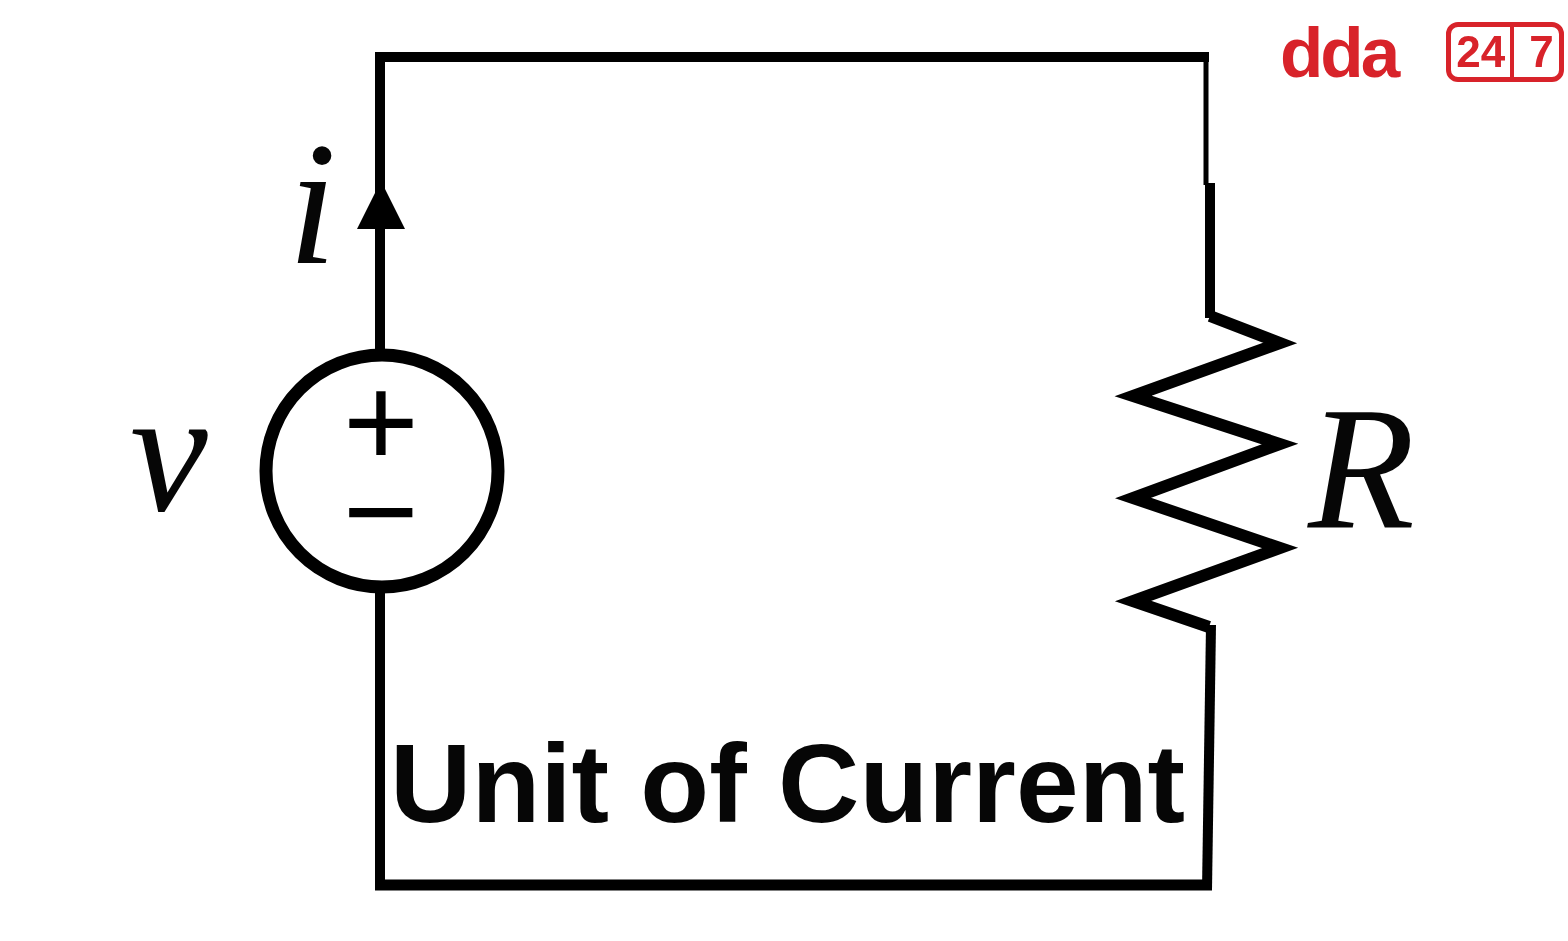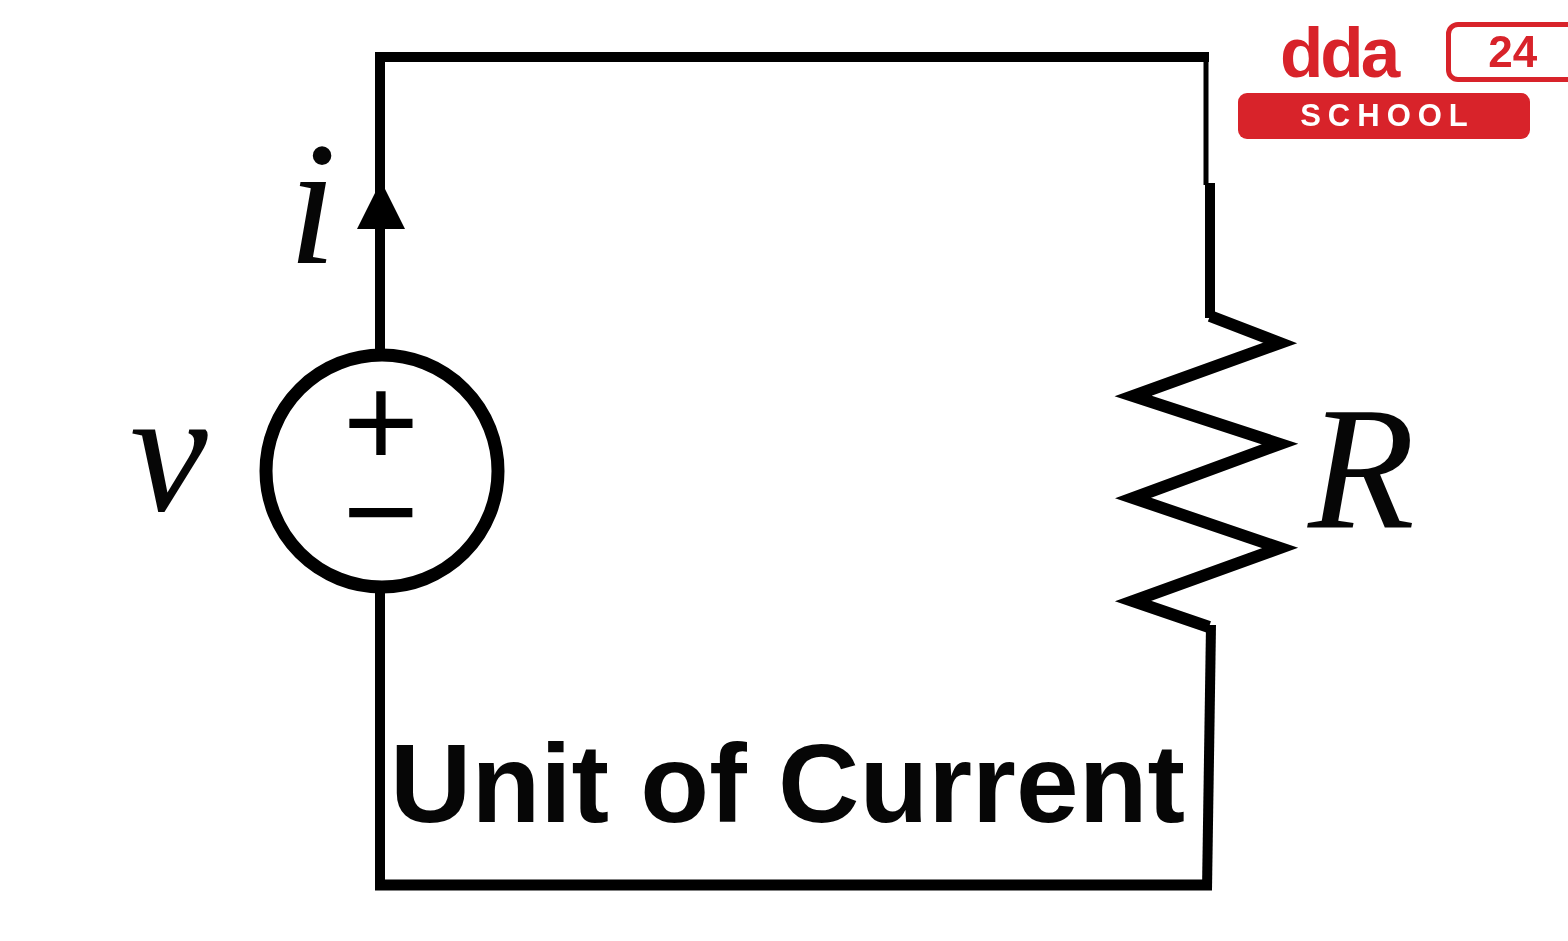--- a/index.html
+++ b/index.html
@@ -20,21 +20,21 @@
   .arrow-a { width:48px; height:56px; display:block; }
   .brand-rest {
     color:#d8232a; font-weight:bold; font-size:71px; line-height:1;
     letter-spacing:-3px; margin-left:2px;
   }
   .badge {
     margin-left:9px; display:flex; align-items:stretch;
     border:5px solid #d8232a; border-radius:12px; height:50px;
     color:#d8232a; font-weight:bold; font-size:44px;
   }
-  .badge span { display:flex; align-items:center; padding:0 5px;margin-left:32px; }
+  .badge span { display:flex; align-items:center; padding:0 5px; }
   .badge-div { width:0; border-left:4px solid #d8232a; }
   .logo-banner {
     margin-top:9px; width:292px; height:46px; background:#d8232a;
     border-radius:9px; color:#ffffff; font-weight:bold; font-size:31px;
     letter-spacing:7px; display:flex; align-items:center; justify-content:center;
     padding-left:7px; box-sizing:border-box;
   }
 </style>
 </head>
 <body>
@@ -73,18 +73,15 @@
       <svg class="arrow-a" viewBox="0 0 100 90" xmlns="http://www.w3.org/2000/svg">
         <polygon points="50,0 100,90 72,90 50,38 28,90 0,90" fill="#d8232a"></polygon>
       </svg>
       <span class="brand-rest">dda</span>
       <span class="badge">
         <span>24</span>
         <span class="badge-div"></span>
         <span>7</span>
       </span>
     </div>
-    <div class="logo-banner">
-      <span>SCHOOL</span>
-    </div>
   </div>
 
 </div>
 
 </body></html>

